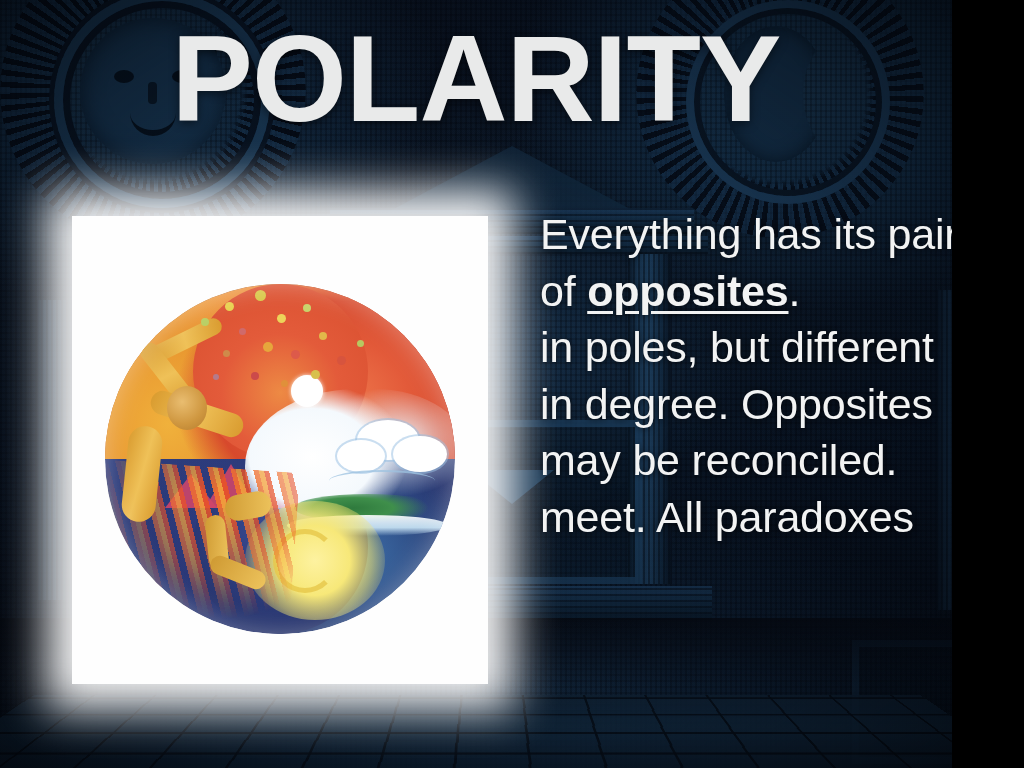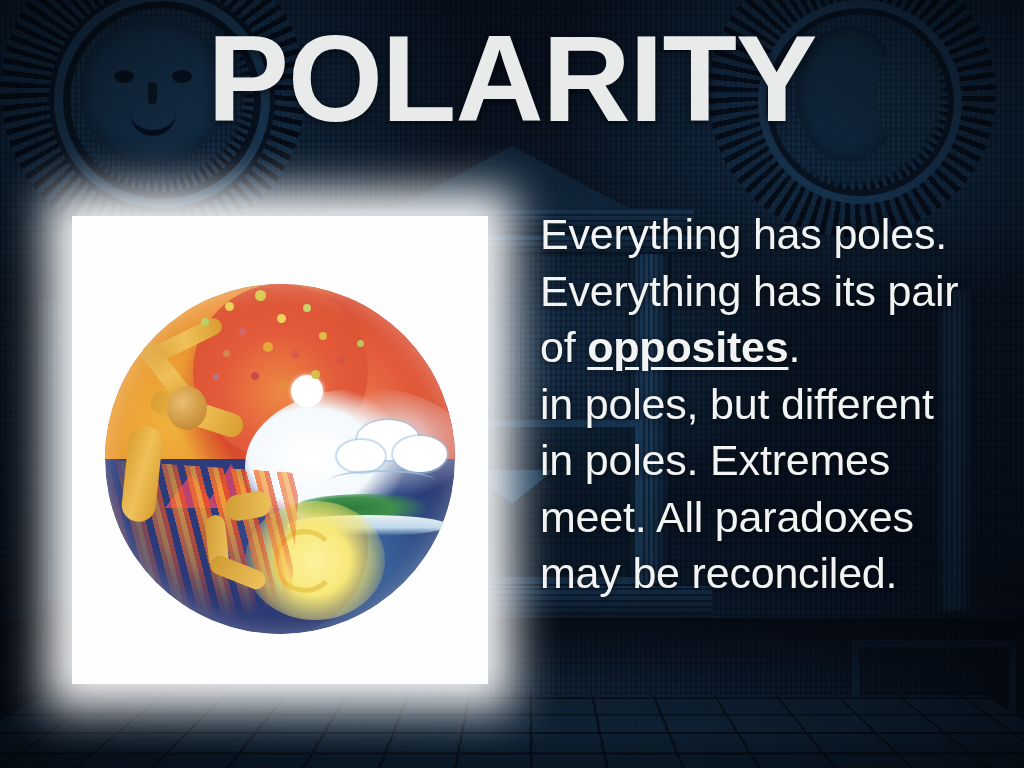--- a/index.html
+++ b/index.html
@@ -7,21 +7,21 @@
     margin: 0;
     padding: 0;
     background: #000;
   }
   body {
     font-family: "Liberation Sans", sans-serif;
   }
 
   #slide {
     position: relative;
-    width: 1024px;
+    width: 952px;
     height: 768px;
     overflow: hidden;
     background: #070b13;
     user-select: none;
   }
 
   
   .bg-layer {
     position: absolute;
     inset: 0;
@@ -541,22 +541,21 @@
         <div class="dot" style="left:176px; top:96px;  width:7px;  height:7px;  background:#e0903a;"></div>
         <div class="dot" style="left:252px; top:56px;  width:7px;  height:7px;  background:#b7c861;"></div>
         <div class="dot" style="left:206px; top:86px;  width:9px;  height:9px;  background:#d8c04c;"></div>
         <div class="dot" style="left:108px; top:90px;  width:6px;  height:6px;  background:#b57a8a;"></div>
       </div>
       <div class="art-edge"></div>
     </div>
   </div>
 
   <div class="body-text">
-      <div><span>Everything has poles.</span></div>
       <div><span>Everything has its pair</span></div>
       <div><span>of </span><b>opposites</b><span>.</span></div>
       <div><span>in poles, but different</span></div>
-      <div><span>in poles.  Extremes</span></div>
+      <div><span>in degree.  Opposites</span></div>
+      <div><span>may be reconciled.</span></div>
       <div><span>meet.  All paradoxes</span></div>
-      <div><span>may be reconciled.</span></div>
     </div>
 
 </div>
 
 </body></html>

